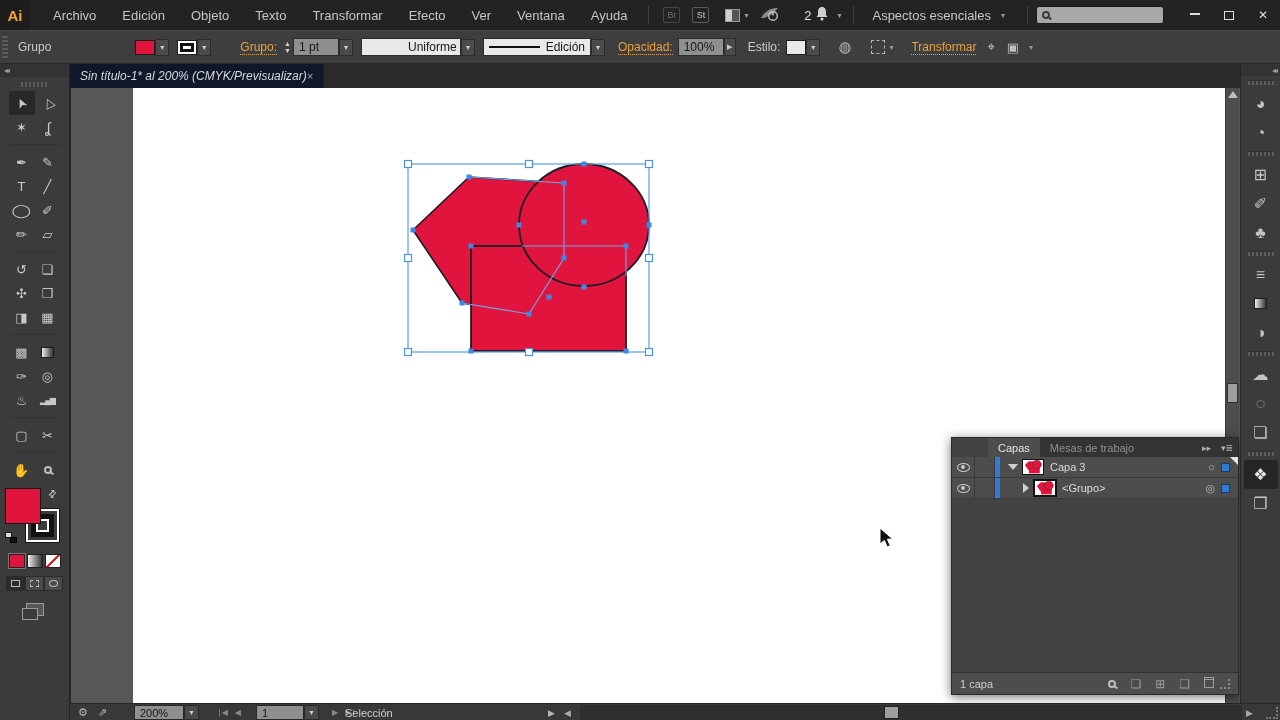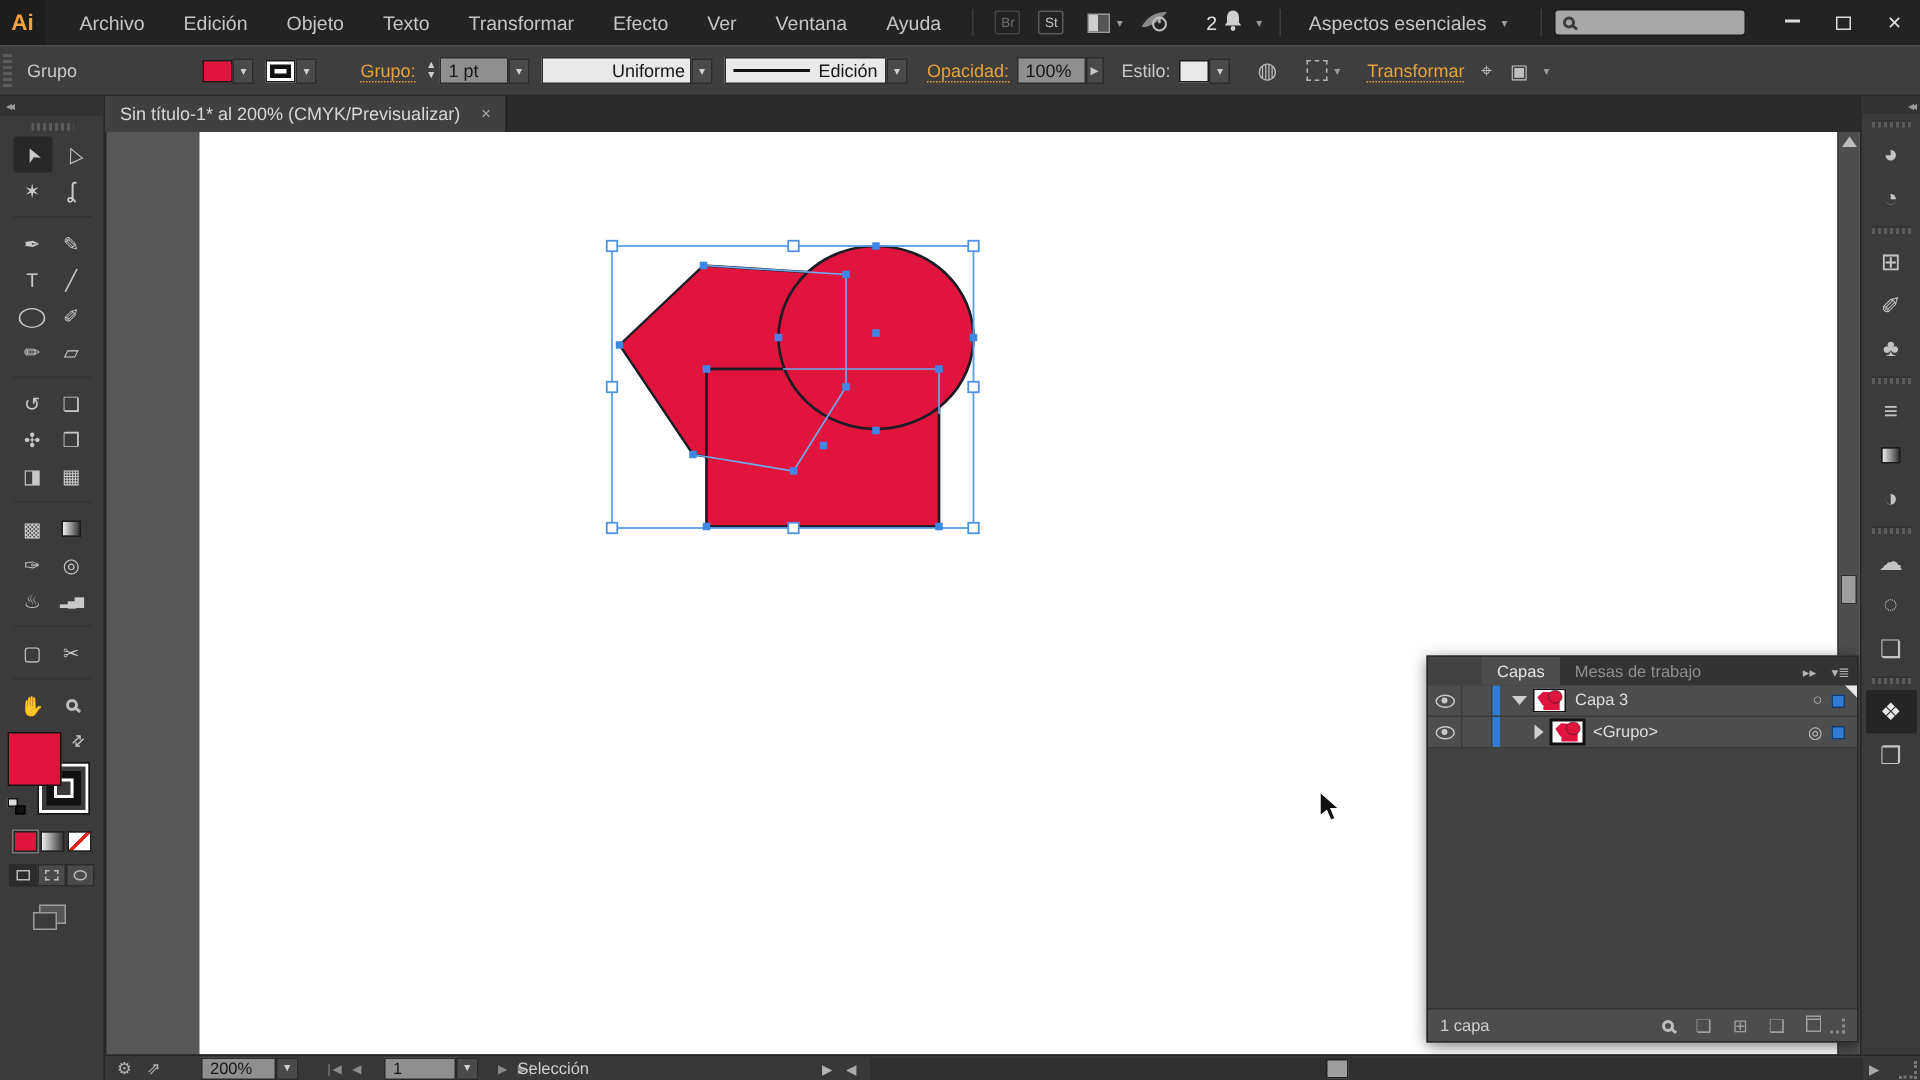--- a/index.html
+++ b/index.html
@@ -104,22 +104,22 @@
   #dock{position:absolute;left:1240px;top:64px;width:40px;height:639px;background:#3B3B3B;border-left:1px solid #262626;}
   #dock .hdr{height:12px;background:#333;color:#9a9a9a;font-size:8px;display:flex;align-items:center;justify-content:flex-end;
     padding-right:4px;letter-spacing:-2px;}
   .dock-grip{height:5px;width:26px;margin:4px auto;background:repeating-linear-gradient(90deg,#5c5c5c 0 2px,transparent 2px 4px);
     border-top:1px solid #313131;padding-top:3px;}
   .dock-ic{width:34px;height:29px;margin:0 auto;display:flex;align-items:center;justify-content:center;font-size:16px;color:#C4C4C4;}
   .dock-ic.active{background:#252525;border-radius:2px;color:#E8E8E8;}
 
   
   #tabbar{position:absolute;left:70px;top:64px;width:1170px;height:24px;background:#2B2B2B;display:flex;}
-  #doc-tab{height:24px;background:#404040;border-right:1px solid #1f1f1f;display:flex;align-items:center;
-    padding:0 10px;font-size:12px;color:#D8D8D8;gap:14px;}
+  #doc-tab{height:24px;background:#0f172a;border-right:1px solid #1f1f1f;display:flex;align-items:center;
+    padding:0 10px;font-size:12px;color:#D8D8D8;font-style:italic;}
   #doc-tab .close{color:#a8a8a8;font-size:11px;}
 
   
   #docarea{position:absolute;left:70px;top:88px;width:1170px;height:615px;background:#575757;overflow:hidden;border-left:1px solid #262626;}
   #canvas-white{position:absolute;left:62px;top:0;width:1092px;height:615px;background:#FFFFFF;}
   #art-svg{position:absolute;left:0;top:0;}
   
   #vscroll{position:absolute;left:1154px;top:0;width:14px;height:615px;background:#4D4D4D;border-left:1px solid #3a3a3a;}
   #vscroll .up{position:absolute;top:3px;left:2px;width:0;height:0;border-left:5px solid transparent;border-right:5px solid transparent;border-bottom:7px solid #BDBDBD;}
   #vscroll .thumb{position:absolute;left:1px;top:295px;width:11px;height:20px;background:#9E9E9E;border:1px solid #2f2f2f;}

